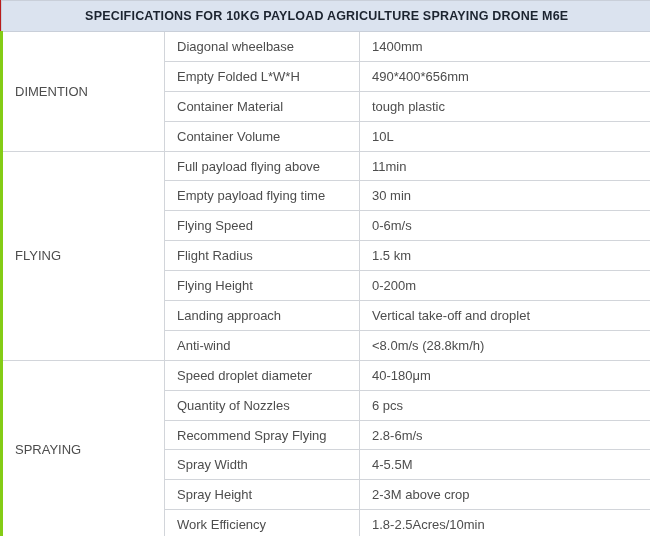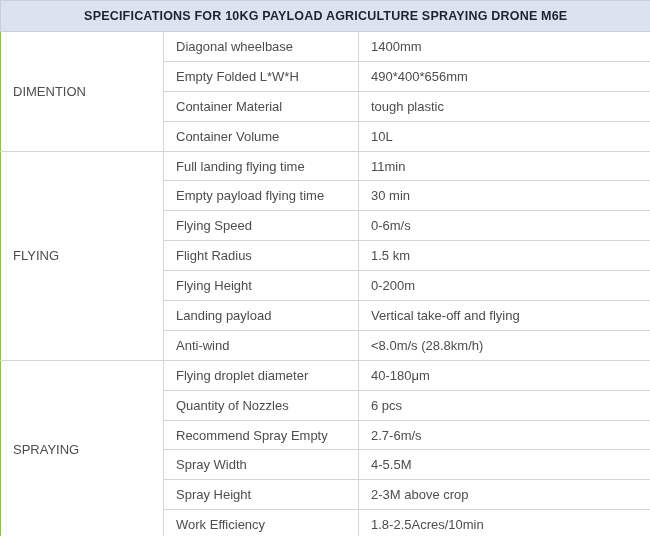--- a/index.html
+++ b/index.html
@@ -41,21 +41,21 @@
     font-size: 13px;
     color: #4d4d4d;
     padding: 0 0 0 12px;
     vertical-align: middle;
     background: #ffffff;
     white-space: nowrap;
     overflow: hidden;
   }
   td.category-cell {
     text-align: left;
-    border-left: 1px solid #84cc16;
+    border-left: 3px solid #84cc16;
   }
   td.value-cell {
     border-right: none;
     margin-left: 40px;
   }
   tr.data-row { height: 29.9px; }
 </style>
 </head>
 <body>
 
@@ -83,59 +83,59 @@
         <tr class="data-row">
           <td class="cell property-cell">Container Material</td>
           <td class="cell value-cell">tough plastic</td>
         </tr>
         <tr class="data-row">
           <td class="cell property-cell">Container Volume</td>
           <td class="cell value-cell">10L</td>
         </tr>
         <tr class="data-row">
           <td class="cell category-cell" rowspan="7">FLYING</td>
-          <td class="cell property-cell">Full landing flying time</td>
+          <td class="cell property-cell">Full payload flying above</td>
           <td class="cell value-cell">11min</td>
         </tr>
         <tr class="data-row">
           <td class="cell property-cell">Empty payload flying time</td>
           <td class="cell value-cell">30 min</td>
         </tr>
         <tr class="data-row">
           <td class="cell property-cell">Flying Speed</td>
           <td class="cell value-cell">0-6m/s</td>
         </tr>
         <tr class="data-row">
           <td class="cell property-cell">Flight Radius</td>
           <td class="cell value-cell">1.5 km</td>
         </tr>
         <tr class="data-row">
           <td class="cell property-cell">Flying Height</td>
           <td class="cell value-cell">0-200m</td>
         </tr>
         <tr class="data-row">
-          <td class="cell property-cell">Landing payload</td>
-          <td class="cell value-cell">Vertical take-off and flying</td>
+          <td class="cell property-cell">Landing approach</td>
+          <td class="cell value-cell">Vertical take-off and droplet</td>
         </tr>
         <tr class="data-row">
           <td class="cell property-cell">Anti-wind</td>
           <td class="cell value-cell">&lt;8.0m/s (28.8km/h)</td>
         </tr>
         <tr class="data-row">
           <td class="cell category-cell" rowspan="6">SPRAYING</td>
-          <td class="cell property-cell">Flying droplet diameter</td>
+          <td class="cell property-cell">Speed droplet diameter</td>
           <td class="cell value-cell">40-180μm</td>
         </tr>
         <tr class="data-row">
           <td class="cell property-cell">Quantity of Nozzles</td>
           <td class="cell value-cell">6 pcs</td>
         </tr>
         <tr class="data-row">
-          <td class="cell property-cell">Recommend Spray Empty</td>
-          <td class="cell value-cell">2.7-6m/s</td>
+          <td class="cell property-cell">Recommend Spray Flying</td>
+          <td class="cell value-cell">2.8-6m/s</td>
         </tr>
         <tr class="data-row">
           <td class="cell property-cell">Spray Width</td>
           <td class="cell value-cell">4-5.5M</td>
         </tr>
         <tr class="data-row">
           <td class="cell property-cell">Spray Height</td>
           <td class="cell value-cell">2-3M above crop</td>
         </tr>
         <tr class="data-row">

